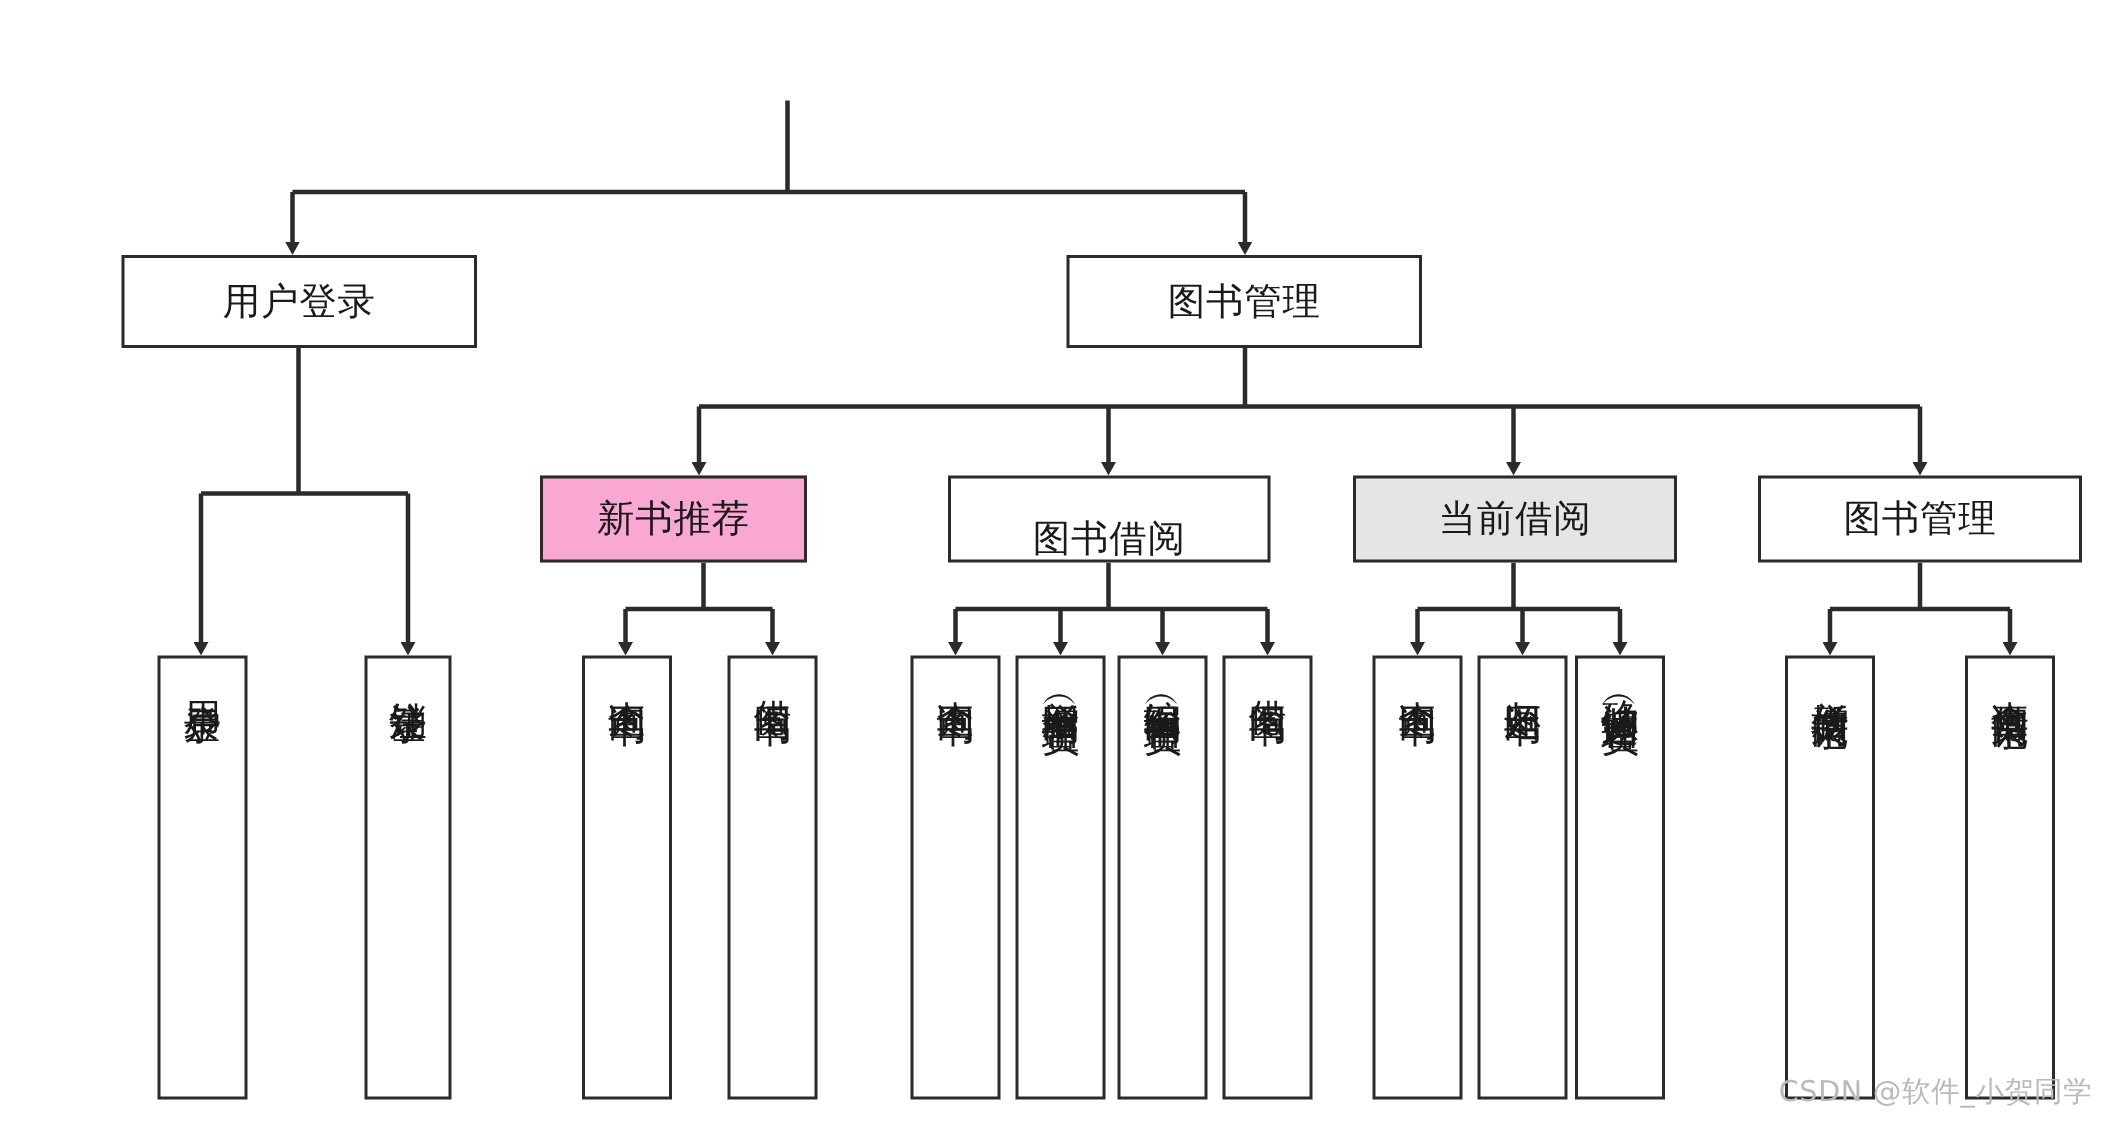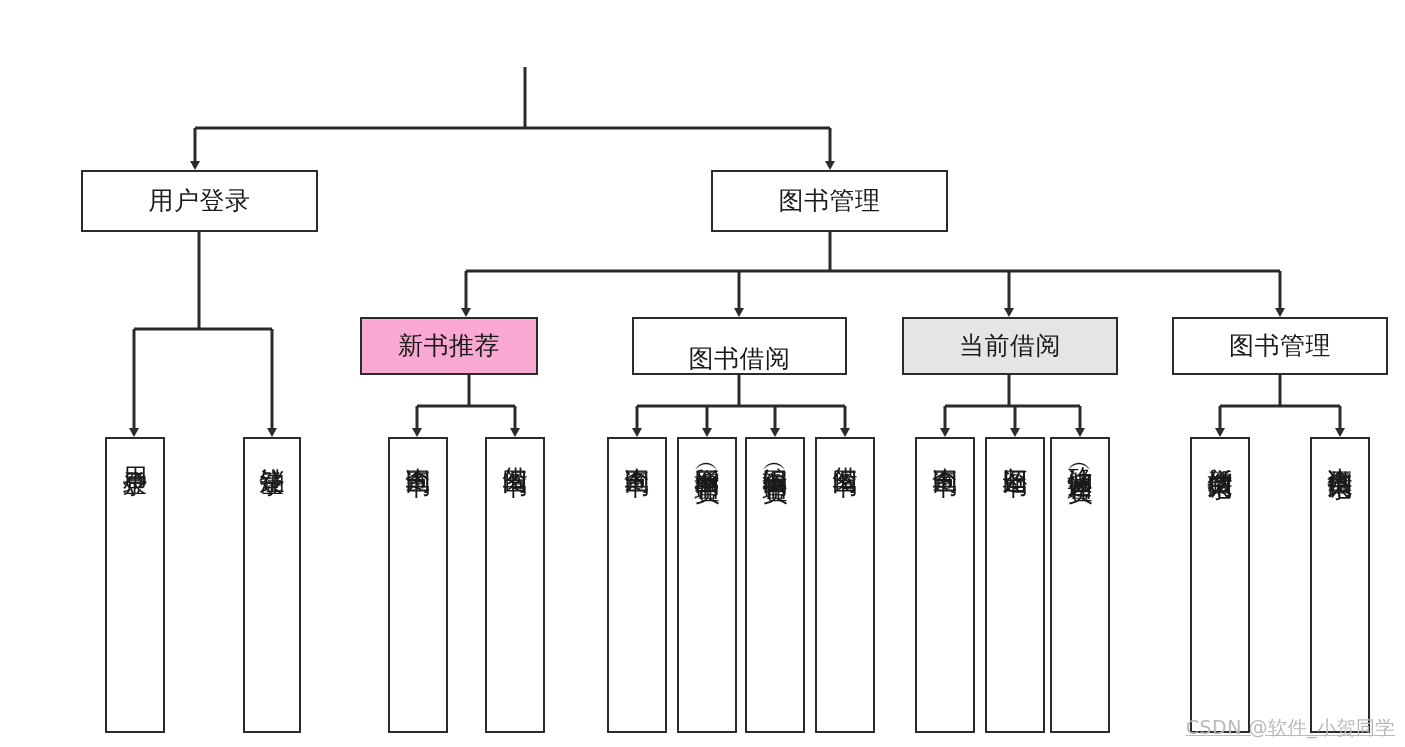--- a/index.html
+++ b/index.html
@@ -182,15 +182,15 @@
   <div class="node-box vert" style="left: 1050px; top: 437px; width: 60px; height: 296px; border-color: rgb(43, 43, 43); background: rgb(255, 255, 255); color: rgb(26, 26, 26);">
     <span class="node-label">确认归还（管理员）</span>
   </div>
   <div class="node-box vert" style="left: 1190px; top: 437px; width: 60px; height: 296px; border-color: rgb(43, 43, 43); background: rgb(255, 255, 255); color: rgb(26, 26, 26);">
     <span class="node-label">新增借阅记录</span>
   </div>
   <div class="node-box vert" style="left: 1310px; top: 437px; width: 60px; height: 296px; border-color: rgb(43, 43, 43); background: rgb(255, 255, 255); color: rgb(26, 26, 26);">
     <span class="node-label">查询借阅记录</span>
   </div>
 
-  <div class="watermark" style="color: rgb(185, 185, 185); text-decoration: underline;">CSDN @软件_小贺同学</div>
+  <div class="watermark" style="color: rgb(185, 185, 185);">CSDN @软件_小贺同学</div>
 
 </div>
 
 </body></html>

